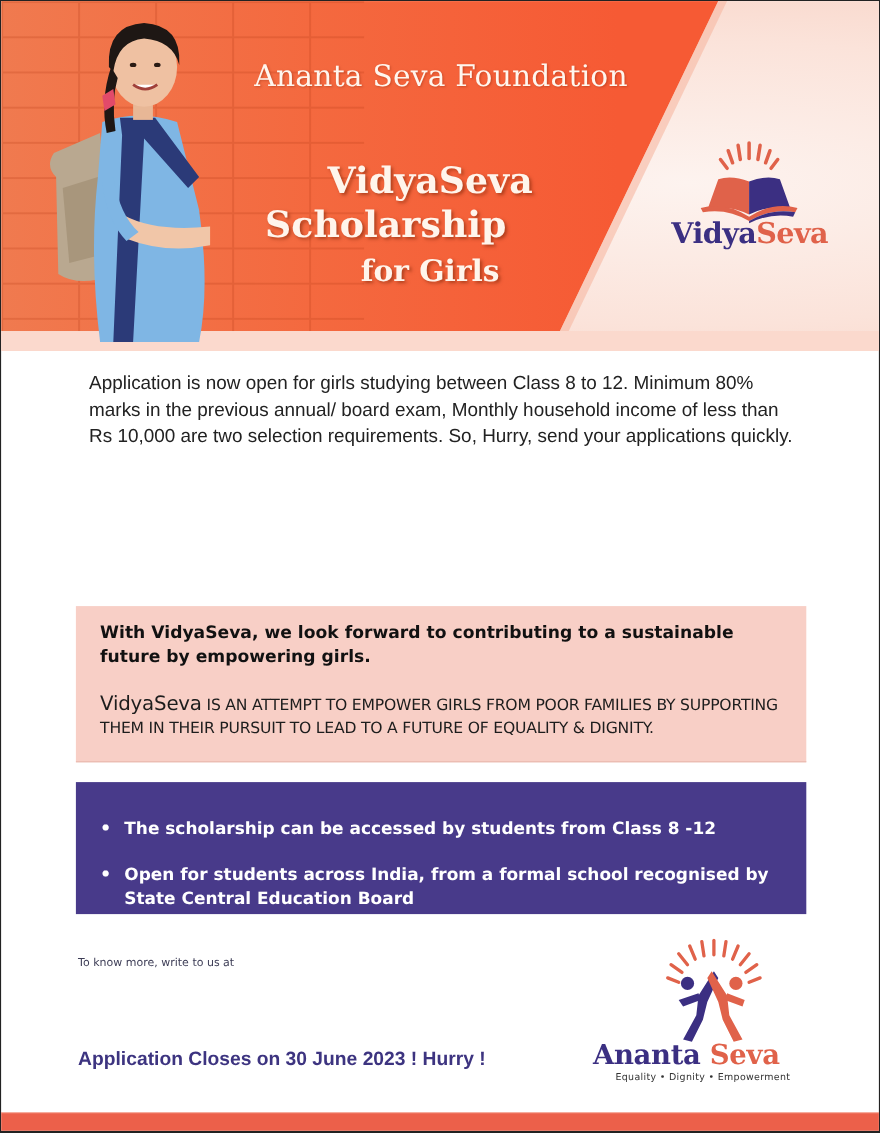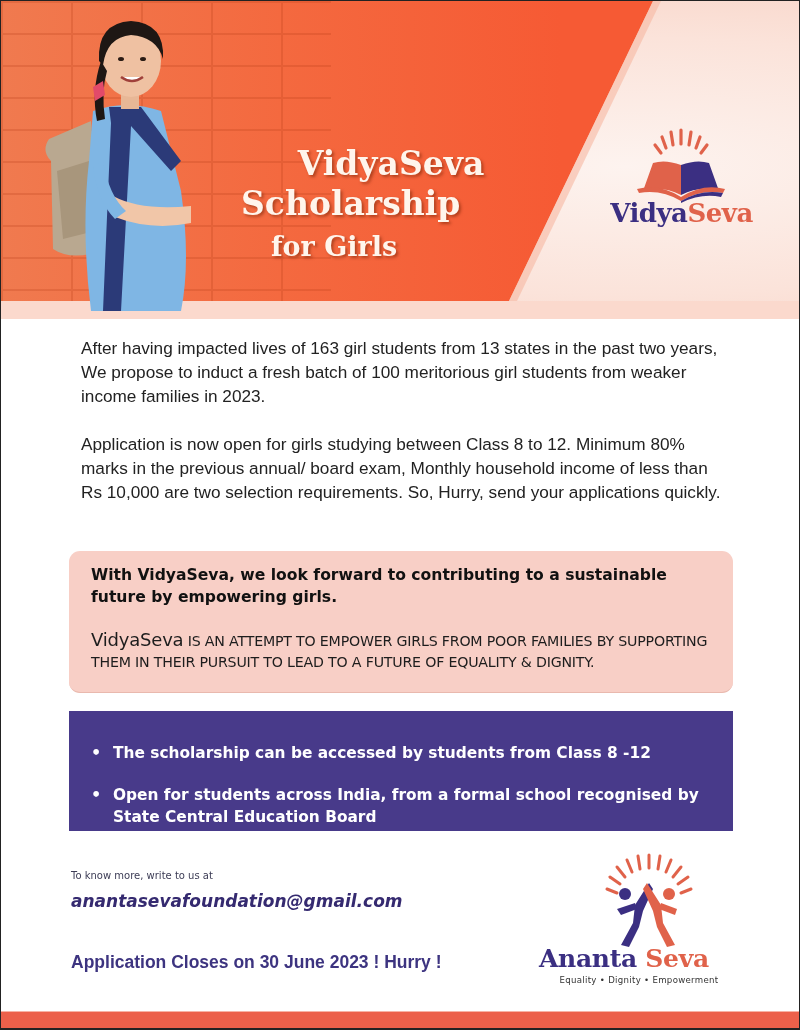--- a/index.html
+++ b/index.html
@@ -17,32 +17,32 @@
       linear-gradient(#b33a14 2px, transparent 2px),
       linear-gradient(90deg, #b33a14 2px, transparent 2px);
     background-size: 70px 32px, 70px 64px; }
 
   
   .girl { position: absolute; left: 30px; top: 10px; width: 190px; height: 300px; }
   .foundation-name { position: absolute; left: 200px; top: 53px; width: 400px; text-align: center; font-family: "DejaVu Serif", serif; font-size: 27px; color: #fff6ee; letter-spacing: 0.2px; text-shadow: 1px 1px 2px rgba(120,30,0,.35); }
   .presents { position: absolute; left: 270px; top: 96px; width: 200px; text-align: center; font-size: 22px; font-weight: bold; color: #ffffff; }
   .title1 { position: absolute; left: 250px; top: 143px; width: 280px; text-align: center; font-family: "DejaVu Serif", serif; font-weight: bold; font-size: 33px; color: #fff5ec; text-shadow: 2px 2px 3px rgba(110,30,0,.5); line-height: 40px; }
   .title2 { position: absolute; left: 240px; top: 183px; width: 300px; font-family: "DejaVu Serif", serif; font-weight: bold; font-size: 33px; color: #fff5ec; text-shadow: 2px 2px 3px rgba(110,30,0,.5); line-height: 40px; }
-  .title3 { position: absolute; left: 270px; top: 228px; width: 240px; text-align: left; font-family: "DejaVu Serif", serif; font-weight: bold; font-size: 27px; color: #fff5ec; text-shadow: 2px 2px 3px rgba(110,30,0,.5); line-height: 36px; }
+  .title3 { position: absolute; left: 270px; top: 228px; width: 240px; text-align: center; font-family: "DejaVu Serif", serif; font-weight: bold; font-size: 27px; color: #fff5ec; text-shadow: 2px 2px 3px rgba(110,30,0,.5); line-height: 36px; }
 
   .vs-logo { position: absolute; left: 596px; top: 122px; width: 170px; height: 120px; }
   .vs-logo-word { position: absolute; left: 588px; top: 197px; width: 185px; text-align: center; font-family: "DejaVu Serif", serif; font-weight: bold; font-size: 26px; letter-spacing: -0.5px; }
   .vs-logo-word .a { color: #3b2f82; }
   .vs-logo-word .b { color: #e0624a; }
 
   
   .intro { position: absolute; left: 80px; top: 335px; width: 650px; font-family: "Liberation Sans", sans-serif; font-size: 17.2px; line-height: 24px; color: #222; }
   .intro p + p { margin-top: 24px; }
 
-  .pink-box { position: absolute; left: 68px; top: 550px; width: 664px; height: 142px; background: #f8cfc6; border-bottom: 1px solid #e9b9ae; border-radius: 11px; }
+  .pink-box { position: absolute; left: 68px; top: 550px; width: 664px; height: 142px; background: #f8cfc6; border-bottom: 1px solid #e9b9ae; }
   .pink-lead { position: absolute; left: 22px; top: 13px; width: 630px; font-family: "DejaVu Sans", sans-serif; font-weight: bold; font-size: 15.6px; line-height: 22px; color: #111; }
   .pink-body { position: absolute; left: 22px; top: 66px; width: 630px; font-family: "DejaVu Sans", sans-serif; font-size: 14.2px; line-height: 21px; color: #1d1d1d; letter-spacing: -0.2px; margin-top: 12px; }
   .pink-body .brand { font-size: 18px; }
 
   .purple-box { position: absolute; left: 68px; top: 710px; width: 664px; height: 120px; background: #483a8a; }
   .purple-box ul { list-style: none; position: absolute; left: 20px; top: 11px; width: 630px; }
   .purple-box li { position: relative; padding-left: 24px; font-family: "DejaVu Sans", sans-serif; font-weight: bold; font-size: 15.4px; line-height: 22px; color: #ffffff; margin-bottom: 4px; margin-top: 20px; }
   .purple-box li::before { content: "\2022"; position: absolute; left: 2px; top: 0; color: #fff; font-size: 16px; }
 
   .contact-label { position: absolute; left: 70px; top: 869px; font-family: "DejaVu Sans", sans-serif; font-size: 10px; color: #3c3c55; font-weight: normal; }
@@ -87,20 +87,21 @@
       <path d="M68 50 Q66 12 100 10 Q134 12 132 48 Q126 26 100 24 Q76 26 72 54 Z" fill="#1e1714"></path>
       <path d="M70 50 Q60 80 66 110 L74 108 Q70 80 76 60 Z" fill="#1e1714"></path>
 
       <path d="M62 76 L72 70 L74 84 L64 90 Z" fill="#e24a6a"></path>
 
       <ellipse cx="90" cy="48" rx="3" ry="2" fill="#2a1b14"></ellipse>
       <ellipse cx="112" cy="48" rx="3" ry="2" fill="#2a1b14"></ellipse>
       <path d="M90 66 Q101 74 112 66" stroke="#a0403a" stroke-width="2.5" fill="#fff"></path>
     </svg>
 
+    <div class="foundation-name">Ananta Seva Foundation</div>
     <div class="title1">VidyaSeva</div>
     <div class="title2">Scholarship</div>
     <div class="title3">for Girls</div>
 
     <svg class="vs-logo" viewBox="0 0 170 120">
       <g stroke="#e0624a" stroke-width="3.2" stroke-linecap="round">
         <line x1="58" y1="22" x2="64" y2="30"></line>
         <line x1="65" y1="14" x2="69" y2="25"></line>
         <line x1="74" y1="9" x2="76" y2="22"></line>
         <line x1="84" y1="7" x2="84" y2="21"></line>
@@ -110,39 +111,37 @@
       </g>
       <path d="M84 72 L84 42 Q68 36 56 40 L46 68 Q64 62 84 72 Z" fill="#e0624a"></path>
       <path d="M84 72 L84 42 Q100 36 112 40 L122 68 Q104 62 84 72 Z" fill="#3b2f82"></path>
       <path d="M40 66 Q62 60 84 74 Q106 60 128 66 L126 70 Q104 66 84 78 Q64 66 42 70 Z" fill="#e0624a"></path>
       <path d="M84 78 Q104 66 126 70 L124 74 Q104 70 84 80 Z" fill="#3b2f82"></path>
     </svg>
     <div class="vs-logo-word"><span class="a">Vidya</span><span class="b">Seva</span></div>
   </div>
 
   <div class="intro">
-    <p>After having impacted lives of 163 girl students from 13 states in the past two years, We propose to induct a fresh batch of 100 meritorious girl students from weaker income families in 2023.</p>
     <p>Application is now open for girls studying between Class 8 to 12. Minimum 80% marks in the previous annual/ board exam, Monthly household income of less than Rs 10,000 are two selection requirements. So, Hurry, send your applications quickly.</p>
   </div>
 
   <div class="pink-box">
     <div class="pink-lead">With VidyaSeva, we look forward to contributing to a sustainable future by empowering girls.</div>
     <div class="pink-body"><span class="brand">VidyaSeva</span><span> IS AN ATTEMPT TO EMPOWER GIRLS FROM POOR FAMILIES BY SUPPORTING THEM IN THEIR PURSUIT TO LEAD TO A FUTURE OF EQUALITY &amp; DIGNITY.</span></div>
   </div>
 
   <div class="purple-box">
     <ul>
       <li>The scholarship can be accessed by students from Class 8 -12</li>
       <li>Open for students across India, from a formal school recognised by State Central Education Board</li>
       <li>The scholarship is renewable</li>
     </ul>
   </div>
 
   <div class="contact-label">To know more, write to us at</div>
-  <div class="contact-email">anantasevafoundation@gmail.com</div>
   <div class="closing">Application Closes on 30 June 2023 ! Hurry !</div>
 
   <svg class="as-logo" viewBox="0 0 140 100">
     <g stroke="#e0624a" stroke-width="3" stroke-linecap="round">
       <line x1="30" y1="36" x2="40" y2="40"></line>
       <line x1="33" y1="24" x2="43" y2="31"></line>
       <line x1="40" y1="14" x2="48" y2="24"></line>
       <line x1="50" y1="7" x2="55" y2="19"></line>
       <line x1="61" y1="3" x2="63" y2="16"></line>
       <line x1="72" y1="2" x2="72" y2="15"></line>

